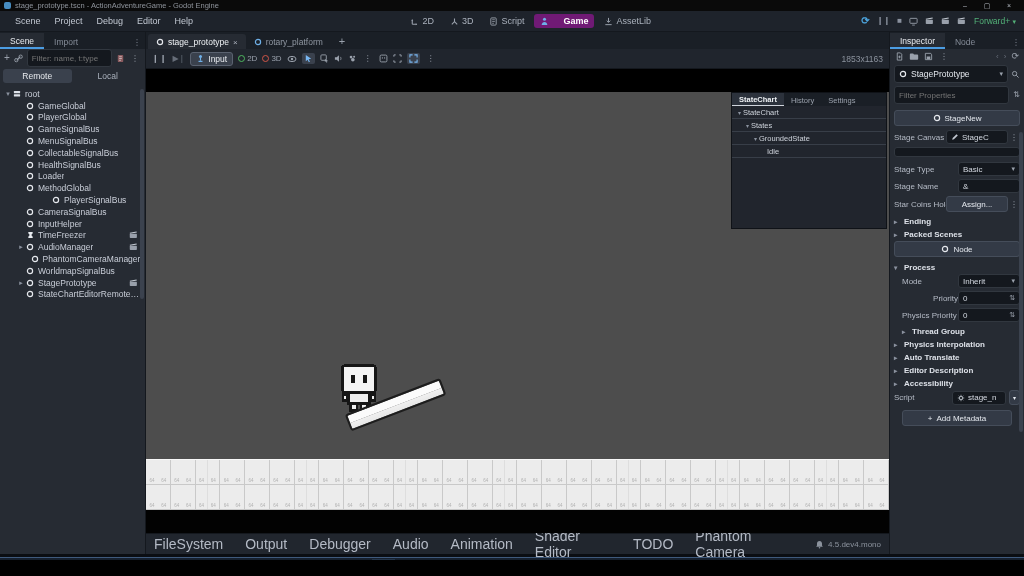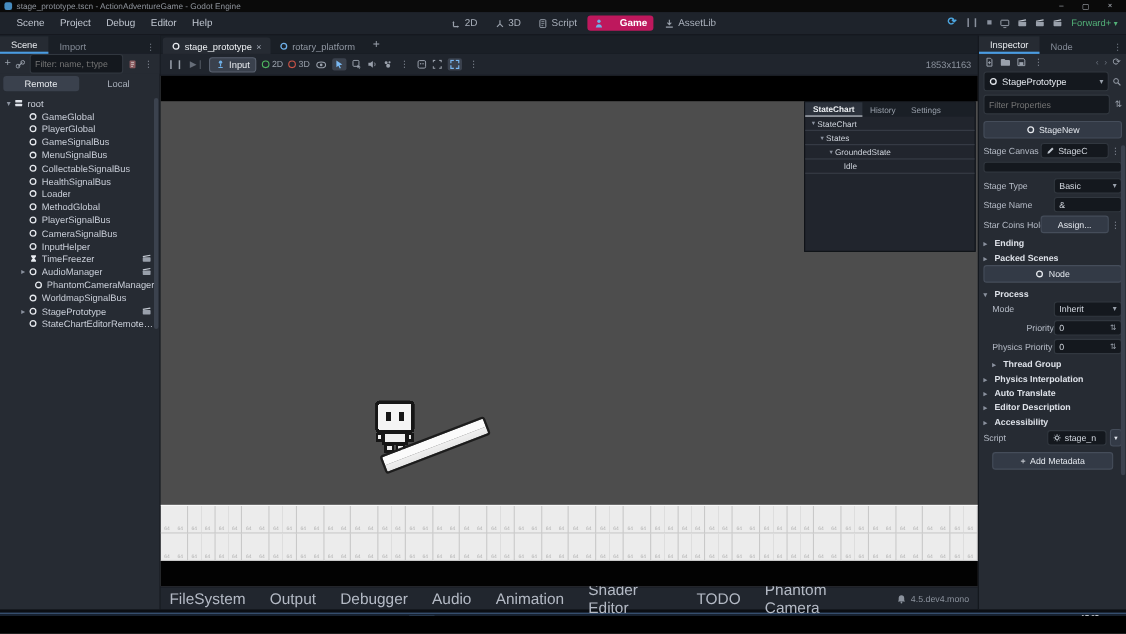--- a/index.html
+++ b/index.html
@@ -10,21 +10,21 @@
   svg{display:block;}
   
   #titlebar{height:11px;background:#0a0a0a;display:flex;align-items:center;padding:0 4px;font-size:7.5px;color:#8f949c;}
   #titlebar .gico{width:7px;height:7px;background:#478cbf;border-radius:2px;margin-right:4px;}
   #titlebar .wc{width:22px;text-align:center;color:#b9bec6;font-size:7px;}
   
   #menubar{height:20px;background:#1e232b;display:flex;align-items:center;padding:0 8px;border-bottom:1px solid #14181e;}
   .menu-item{font-size:9px;color:#c2c8d2;padding:0 7px;cursor:default;}
   #workspaces{display:flex;align-items:center;gap:4px;margin:0 auto;}
   .ws{display:flex;align-items:center;gap:3px;font-size:9px;color:#aab1bc;padding:2px 6px;border-radius:3px;}
-  .ws.active{color:#fff;font-weight:bold;background:#be185d;gap:14px;}
+  .ws.active{color:#fff;font-weight:bold;background:#701a75;gap:14px;}
   #playbar{display:flex;align-items:center;gap:7px;}
   .pbi{font-size:8px;color:#8a919e;line-height:1;}
   .pbi.blue{color:#4da6e0;font-weight:bold;font-size:10px;}
   #renderer{font-size:8.5px;color:#53b178;}
   #renderer .car{color:#53b178;font-size:7px;}
   
   #main{display:flex;height:522px;}
   .dock{background:#262b33;display:flex;flex-direction:column;}
   #left-dock{width:145px;border-right:1px solid #14181e;}
   #right-dock{width:134px;border-left:1px solid #14181e;position:relative;}
@@ -327,21 +327,21 @@
           </div>
           <div class="st-row" style="padding-left: 17px;">
             <div class="arr"></div>
             <div class="ic">
               <svg viewBox="0 0 8 8" width="8" height="8">
                 <circle cx="4" cy="4" r="2.6" fill="none" stroke="#e6e9ee" stroke-width="1.2"></circle>
               </svg>
             </div>
             <div class="lbl">MethodGlobal</div>
           </div>
-          <div class="st-row" style="padding-left: 17px;">
+          <div class="st-row" style="padding-left: 17px; margin-left: 26px;">
             <div class="arr"></div>
             <div class="ic">
               <svg viewBox="0 0 8 8" width="8" height="8">
                 <circle cx="4" cy="4" r="2.6" fill="none" stroke="#e6e9ee" stroke-width="1.2"></circle>
               </svg>
             </div>
             <div class="lbl">PlayerSignalBus</div>
           </div>
           <div class="st-row" style="padding-left: 17px;">
             <div class="arr"></div>

